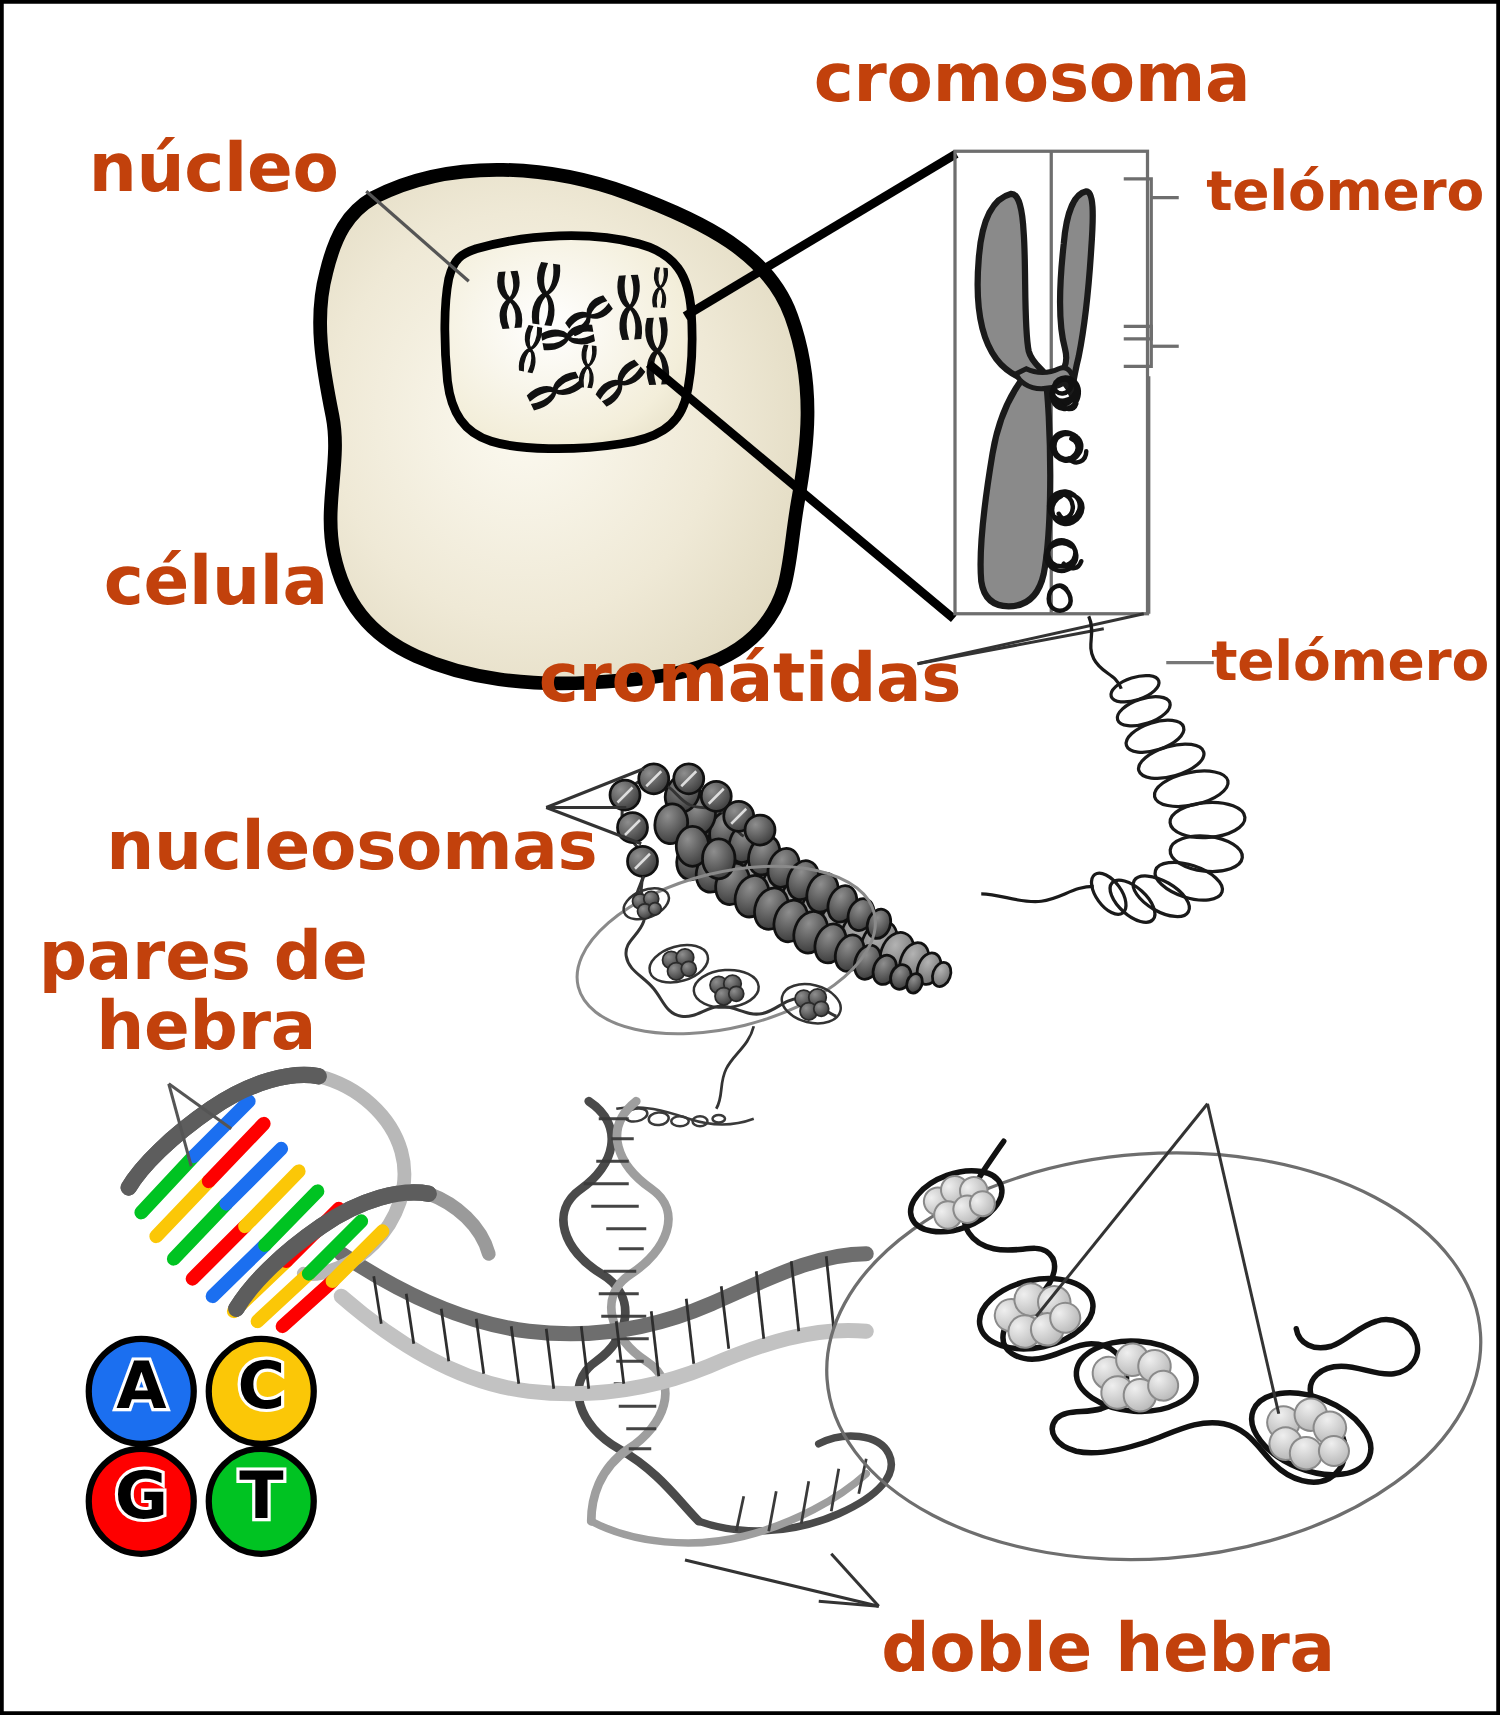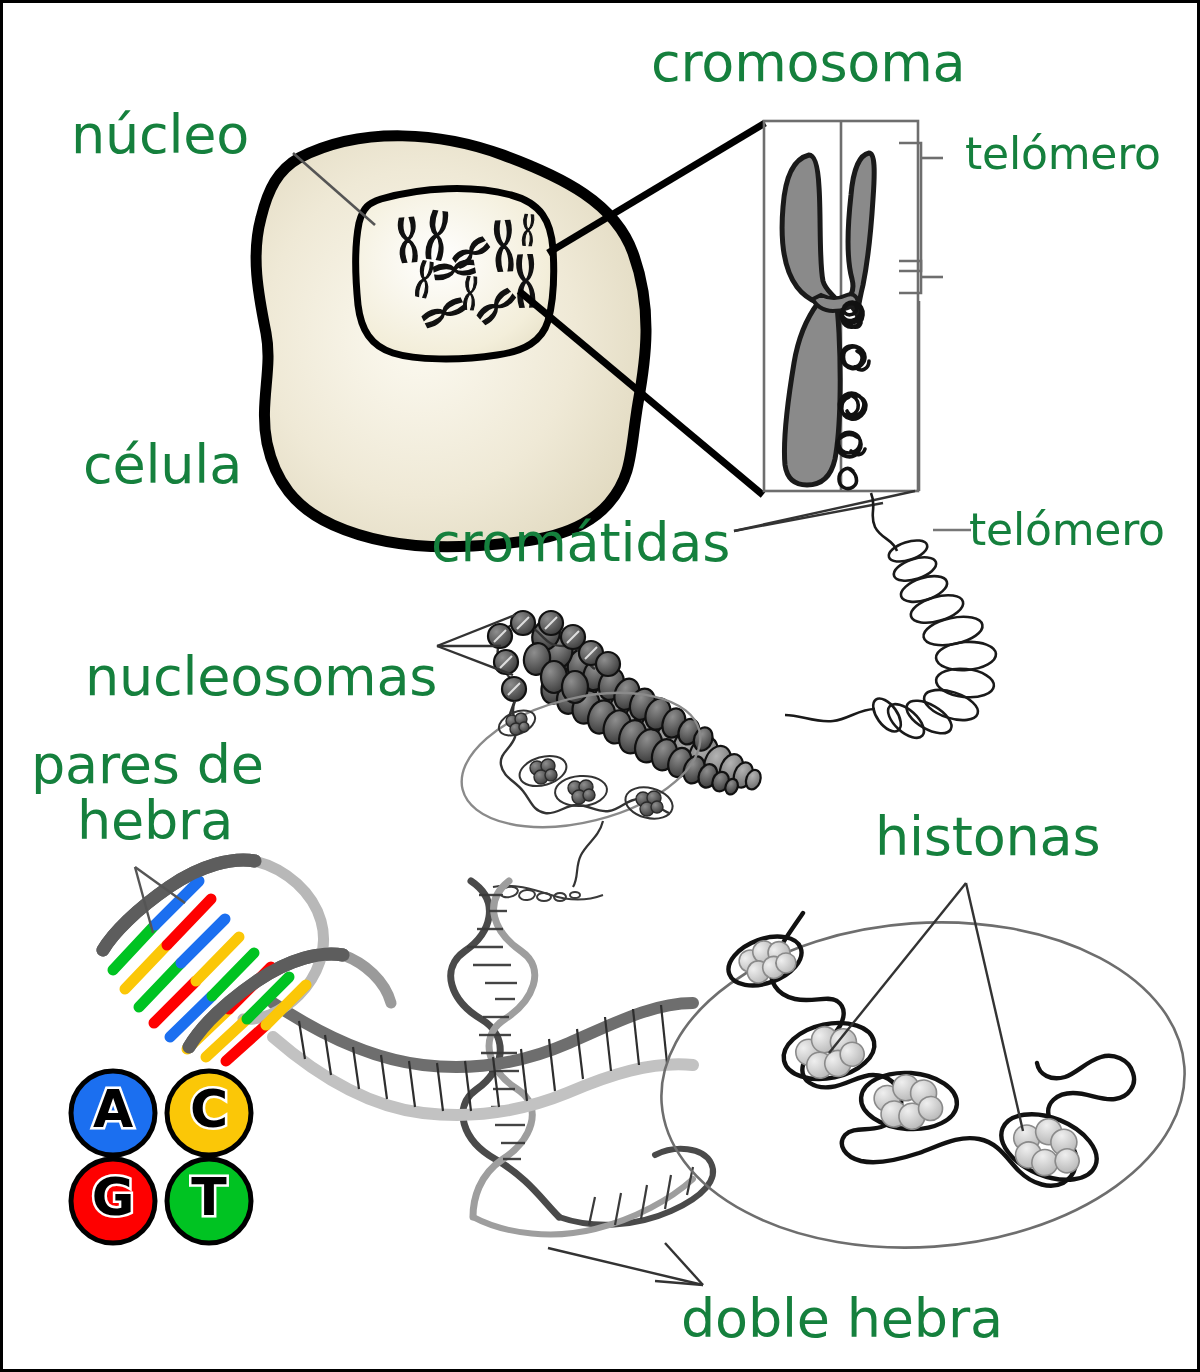--- a/index.html
+++ b/index.html
@@ -22,22 +22,22 @@
   }
   #stage > svg {
     position: absolute;
     top: 0;
     left: 0;
     width: 1200px;
     height: 1372px;
   }
   .lbl {
     position: absolute;
-    color: #15803d;
-    font-weight: 400;
+    color: #c2410c;
+    font-weight: 700;
     line-height: 1.04;
     white-space: pre;
     letter-spacing: -0.2px;
   }
   .lbl-xl { font-size: 54px; }
   .lbl-md { font-size: 44px; }
 </style>
 </head>
 <body>
 
@@ -589,23 +589,22 @@
 
   <div class="lbl lbl-md" style="left:966px; top:504px;">telómero</div>
 
   <div class="lbl lbl-xl" style="left:428px; top:512px;">cromátidas</div>
 
   <div class="lbl lbl-xl" style="left:82px; top:646px;">nucleosomas</div>
 
   <div class="lbl lbl-xl" style="left:28px; top:734px;">pares de</div>
   <div class="lbl lbl-xl" style="left:74px; top:790px;">hebra</div>
 
-  <div class="lbl lbl-xl" style="left:872px; top:806px;">histonas</div>
-
-  <div class="lbl lbl-xl" style="left:678px; top:1288px;text-align:right;">doble hebra</div>
+
+  <div class="lbl lbl-xl" style="left:702px; top:1288px;text-align:right;">doble hebra</div>
 
   <div class="lbl" style="left:85px; top:1079px; width:50px; text-align:center; font-size:52px; font-weight:700;
               color:#000; -webkit-text-stroke:5px #ffffff; paint-order:stroke;">A</div>
   <div class="lbl" style="left:181px; top:1079px; width:50px; text-align:center; font-size:52px; font-weight:700;
               color:#000; -webkit-text-stroke:5px #ffffff; paint-order:stroke;">C</div>
   <div class="lbl" style="left:85px; top:1167px; width:50px; text-align:center; font-size:52px; font-weight:700;
               color:#000; -webkit-text-stroke:5px #ffffff; paint-order:stroke;">G</div>
   <div class="lbl" style="left:181px; top:1167px; width:50px; text-align:center; font-size:52px; font-weight:700;
               color:#000; -webkit-text-stroke:5px #ffffff; paint-order:stroke;">T</div>
 

